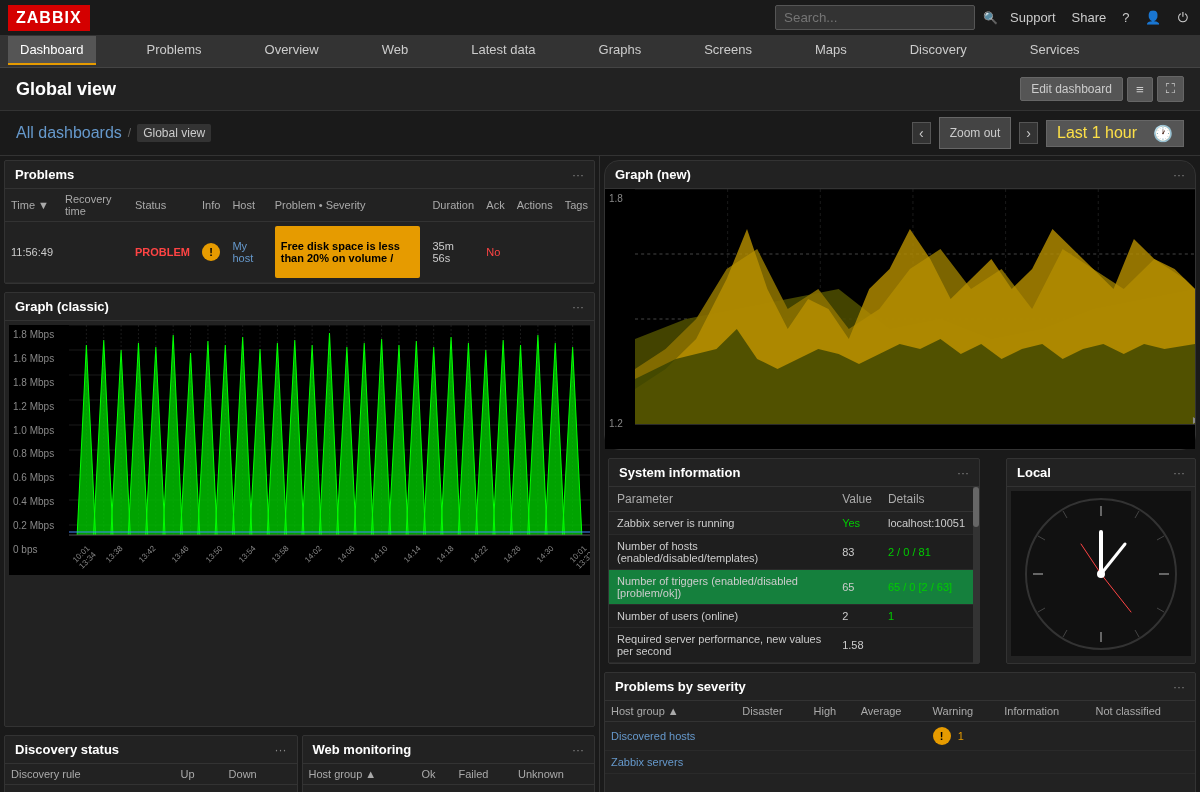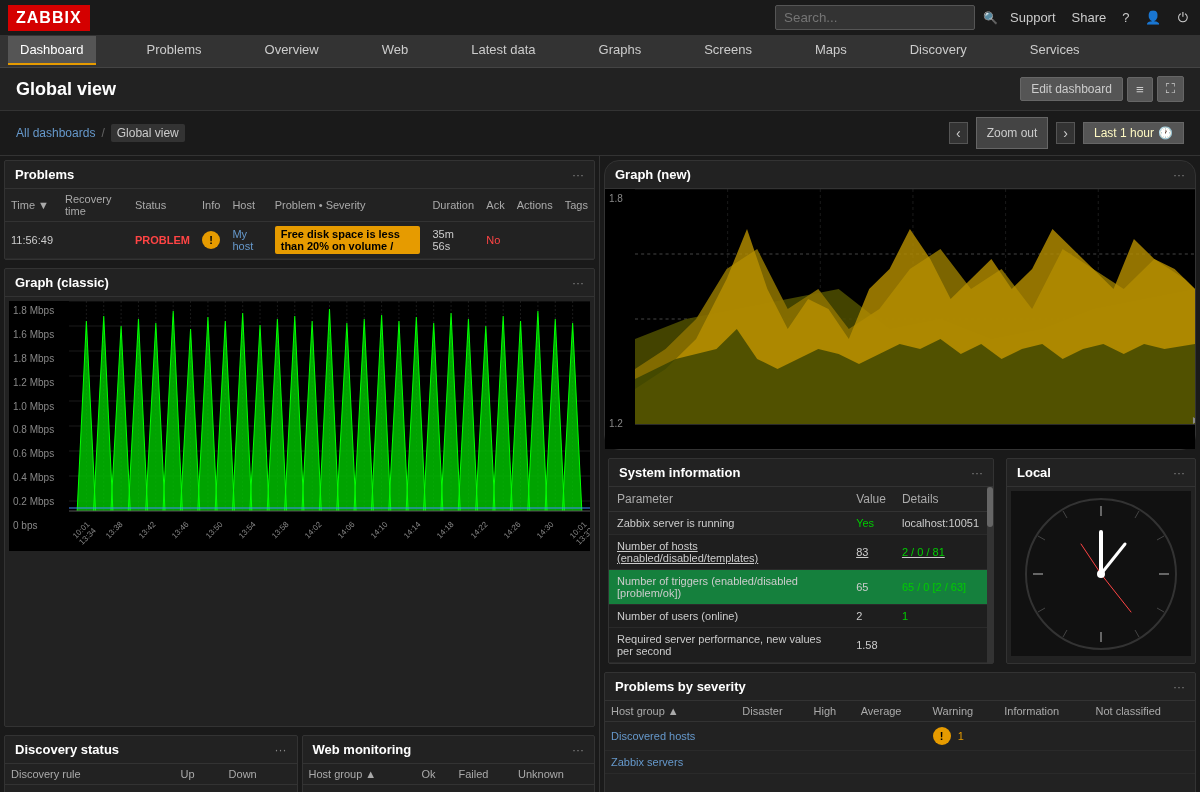--- a/index.html
+++ b/index.html
@@ -21,47 +21,47 @@
     
     
     .page-header { background: #222; padding: 8px 16px; display: flex; align-items: center; justify-content: space-between; border-bottom: 1px solid #333; }
     .page-title { color: #fff; font-size: 18px; font-weight: bold; }
     .page-header-right { display: flex; gap: 4px; align-items: center; }
     .btn { background: #555; color: #ccc; border: 1px solid #666; padding: 4px 10px; cursor: pointer; font-size: 12px; border-radius: 2px; }
     .btn-icon { background: #555; border: 1px solid #666; color: #ccc; padding: 4px 8px; cursor: pointer; border-radius: 2px; }
     
     
     .breadcrumb { background: #1a1a1a; padding: 6px 16px; display: flex; align-items: center; gap: 6px; border-bottom: 1px solid #333; }
-    .breadcrumb-link { color: #6699cc; cursor: pointer; text-decoration: none; font-size: 12px; }
+    .breadcrumb-link { color: #6699cc; cursor: pointer; text-decoration: none; font-size: 16px; }
     .breadcrumb-current { background: #333; color: #ccc; padding: 2px 6px; border-radius: 2px; font-size: 12px; }
     .breadcrumb-sep { color: #666; }
     .breadcrumb-right { margin-left: auto; display: flex; align-items: center; gap: 8px; }
     .zoom-btn { background: #333; border: 1px solid #555; color: #ccc; padding: 2px 6px; cursor: pointer; font-size: 14px; }
     .zoom-out-btn { background: #444; border: 1px solid #666; color: #ccc; padding: 8px 10px; cursor: pointer; font-size: 12px; }
-    .last-hour-btn { background: #555; border: 1px solid #666; color: #fef9c3; padding: 3px 10px; cursor: pointer; font-size: 12px; display: flex; align-items: center; gap: 4px; }
+    .last-hour-btn { background: #555; border: 1px solid #666; color: #fde047; padding: 3px 10px; cursor: pointer; font-size: 16px; display: flex; align-items: center; gap: 16px; }
     
     
     .main-content { display: grid; grid-template-columns: 600px 1fr; height: calc(792px - 36px - 32px - 36px - 32px); overflow: hidden; }
     
     
     .left-col { display: flex; flex-direction: column; border-right: 1px solid #333; overflow: hidden; }
     
     
     .panel { background: #222; border: 1px solid #333; margin: 4px; border-radius: 2px; }
     .panel-header { display: flex; justify-content: space-between; align-items: center; padding: 6px 10px; border-bottom: 1px solid #333; }
     .panel-title { color: #fff; font-weight: bold; font-size: 13px; }
     .panel-menu { color: #888; cursor: pointer; }
     
     
     .problems-panel { flex: 0 0 auto; }
     .problems-table { width: 100%; border-collapse: collapse; }
     .problems-table th { color: #aaa; font-weight: normal; padding: 4px 6px; border-bottom: 1px solid #333; text-align: left; font-size: 11px; }
     .problems-table td { padding: 4px 6px; border-bottom: 1px solid #2a2a2a; font-size: 11px; }
     .status-problem { color: #ff4444; font-weight: bold; }
-    .problem-warning { background: #e69b00; color: #000; padding: 2px 6px; border-radius: 2px; font-weight: bold; display: inline-block; }
+    .problem-warning { background: #e69b00; color: #000; padding: 14px 6px; border-radius: 2px; font-weight: bold; display: inline-block; }
     .ack-no { color: #ff4444; }
     
     
     .graph-classic-panel { flex: 1 1 auto; overflow: hidden; }
     .graph-area { background: #000; margin: 4px; position: relative; overflow: hidden; }
     
     
     .bottom-panels { flex: 0 0 auto; display: grid; grid-template-columns: 1fr 1fr; }
     
     
@@ -96,21 +96,21 @@
     ::-webkit-scrollbar-track { background: #1a1a1a; }
     ::-webkit-scrollbar-thumb { background: #555; }
     
     
     .clock-container { background: #111; margin: 4px; position: relative; display: flex; align-items: center; justify-content: center; }
     
     
     .warn-icon { background: #e69b00; color: #000; border-radius: 50%; width: 18px; height: 18px; display: inline-flex; align-items: center; justify-content: center; font-weight: bold; font-size: 11px; }
     
     .right-top { flex: 0 0 auto; }
-    .right-middle { display: grid; grid-template-columns: 1fr 200px; gap: 0; flex: 0 0 auto; }
+    .right-middle { display: grid; grid-template-columns: 1fr 200px; gap: 14px; flex: 0 0 auto; }
     .right-bottom { flex: 1 1 auto; overflow: auto; }
     
     a { color: #6699cc; text-decoration: none; }
     
     .th-sort { cursor: pointer; margin-left: 10px; }
   </style>
 </head>
 <body>
 
 <div class="top-nav">
@@ -471,21 +471,21 @@
                 <th style="text-align:left;padding:5px 8px;border-bottom:1px solid #333;color:#aaa;font-weight:normal;">Value</th>
                 <th style="text-align:left;padding:5px 8px;border-bottom:1px solid #333;color:#aaa;font-weight:normal;">Details</th>
               </tr>
             </thead>
             <tbody>
               <tr>
                 <td>Zabbix server is running</td>
                 <td class="text-green">Yes</td>
                 <td>localhost:10051</td>
               </tr>
-              <tr style="background:#ffffff;text-decoration:underline;">
+              <tr style="background:#ffffff;">
                 <td>Number of hosts (enabled/disabled/templates)</td>
                 <td>83</td>
                 <td class="text-green">2 / 0 / 81</td>
               </tr>
               <tr style="background:#15803d;">
                 <td>Number of triggers (enabled/disabled [problem/ok])</td>
                 <td>65</td>
                 <td class="text-green">65 / 0 [2 / 63]</td>
               </tr>
               <tr>

